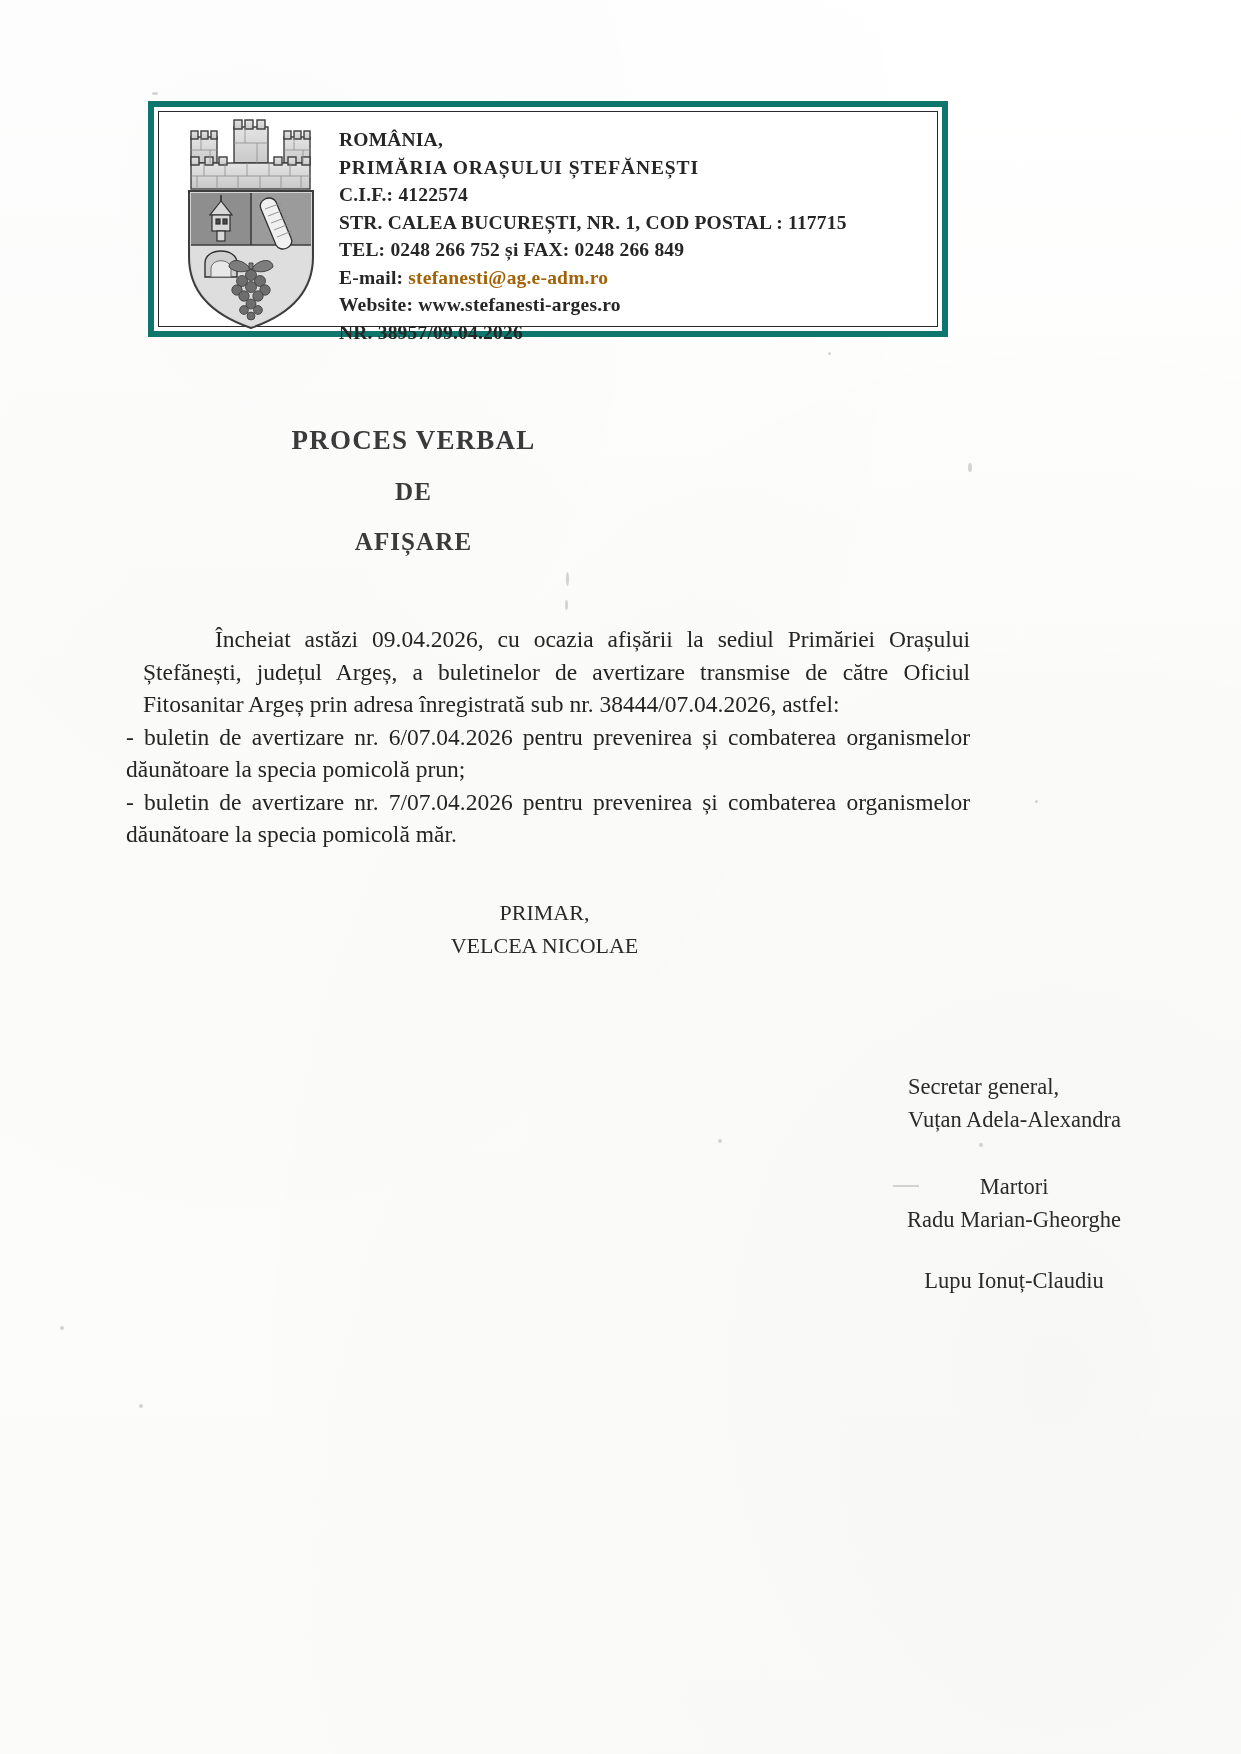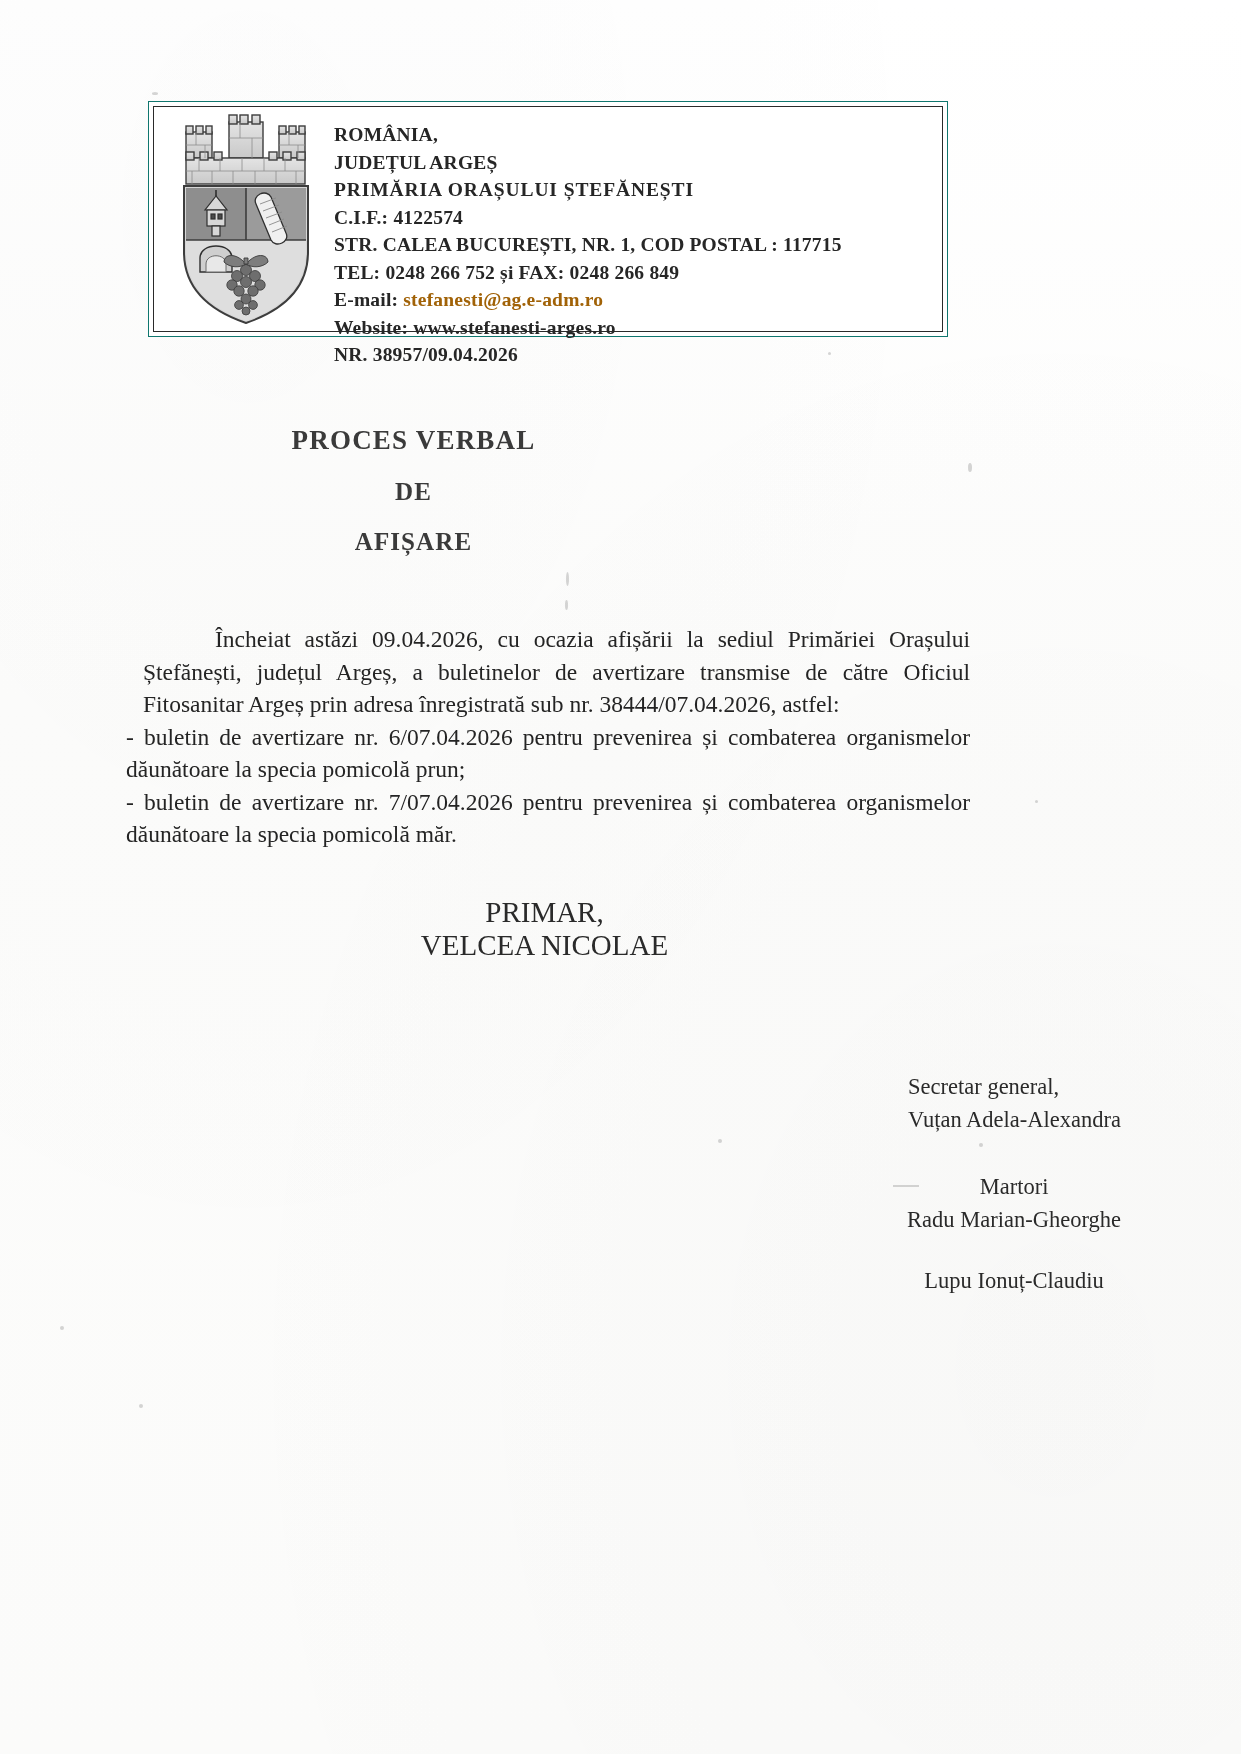--- a/index.html
+++ b/index.html
@@ -34,21 +34,21 @@
     pointer-events: none;
   }
 
   
   .header-box {
     position: absolute;
     left: 148px;
     top: 101px;
     width: 800px;
     height: 236px;
-    border: 1px solid #0f766e;
+    border: 6px solid #0f766e;
     box-sizing: border-box;
     background: #fff;
   }
   .header-box-inner {
     position: absolute;
     inset: 4px;
     border: 1px solid #2a2a2a;
     box-sizing: border-box;
     display: flex;
     align-items: flex-start;
@@ -137,21 +137,21 @@
     margin-left: 17px;
   }
 
   
   .primar-block {
     position: absolute;
     left: 0;
     top: 896px;
     width: 1241px;
     text-align: center;
-    font-size: 29px;
+    font-size: 22px;
     line-height: 33px;
     color: #2a2a2a;
   }
   .primar-block > div { transform: translateX(-76px); }
 
   .secretar-block {
     position: absolute;
     right: 120px;
     top: 1070px;
     text-align: left;
@@ -301,21 +301,20 @@
           <g fill="#7d7d7d" stroke="#3a3a3a" stroke-width="0.9">
             <path d="M74 152 C64 140 52 142 52 150 C58 156 68 156 74 152 Z"></path>
             <path d="M74 152 C84 140 96 142 96 150 C90 156 80 156 74 152 Z"></path>
             <path d="M72 152 L72 146 L76 146 L76 152 Z"></path>
           </g>
         </svg>
       </div>
 
       <div class="header-text">
         <div class="line">ROMÂNIA,</div>
-        <div class="line">JUDEȚUL ARGEȘ</div>
         <div class="line wide">PRIMĂRIA  ORAȘULUI  ȘTEFĂNEȘTI</div>
         <div class="line">C.I.F.: 4122574</div>
         <div class="line">STR.  CALEA  BUCUREȘTI,  NR. 1,  COD POSTAL : 117715</div>
         <div class="line">TEL: 0248 266 752 și FAX: 0248 266 849</div>
         <div class="line">
           <span>E-mail:</span>
           <span class="email-link">stefanesti@ag.e-adm.ro</span>
         </div>
         <div class="line">Website: www.stefanesti-arges.ro</div>
         <div class="line">NR. 38957/09.04.2026</div>

